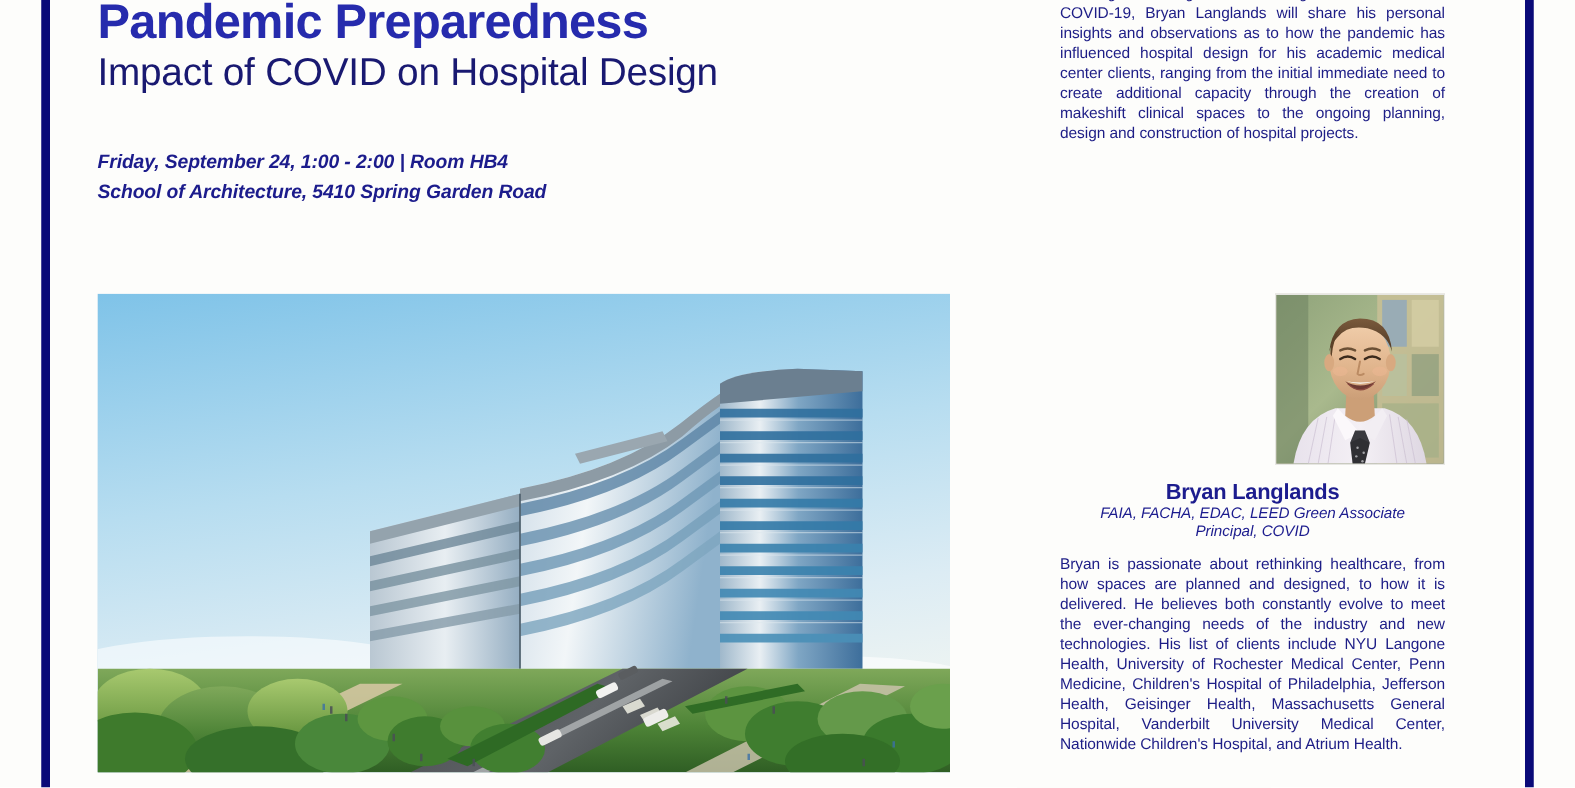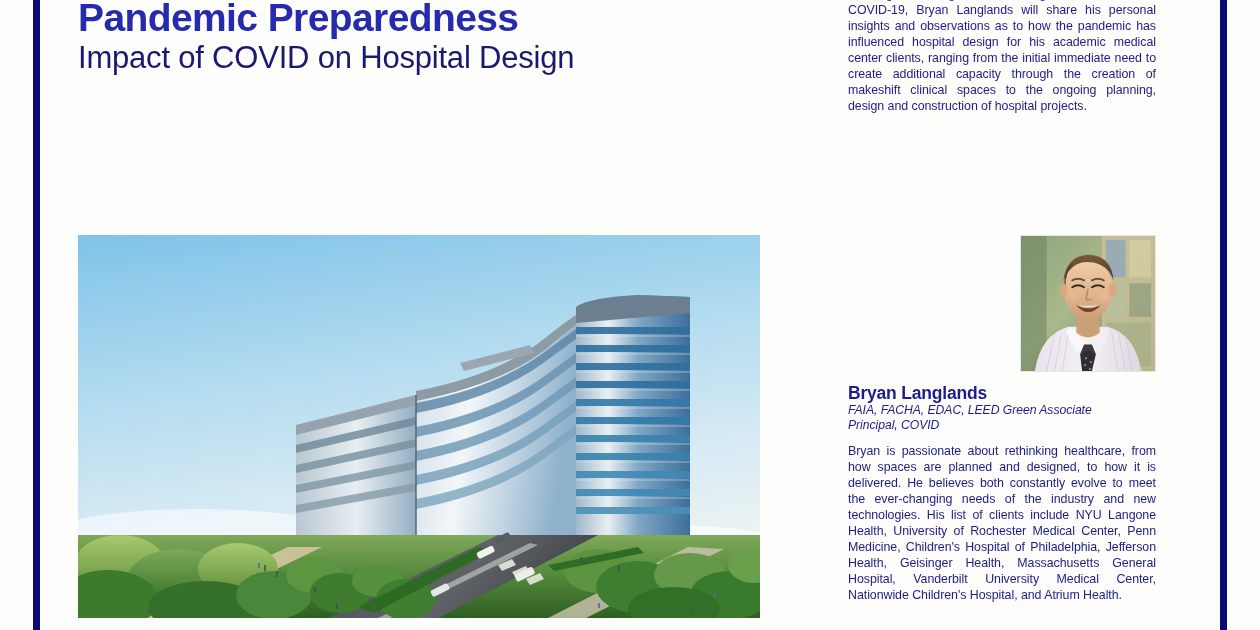--- a/index.html
+++ b/index.html
@@ -113,21 +113,21 @@
     box-sizing: border-box;
   }
   #headshot-figure svg { display: block; width: 100%; height: 100%; }
 
   
   #speaker-block {
     position: absolute;
     left: 848px;
     top: 383px;
     width: 308px;
-    text-align: left;
+    text-align: center;
     color: #1c1c8e;
   }
   #speaker-name {
     font-size: 17.5px;
     font-weight: 700;
     line-height: 20px;
     letter-spacing: -0.2px;
   }
   #speaker-credentials,
   #speaker-role {
@@ -150,20 +150,22 @@
 <div id="poster">
 
   <div class="rule left"></div>
   <div class="rule right"></div>
 
   <div id="left-col">
     <h1 id="title">Pandemic Preparedness</h1>
     <h2 id="subtitle">Impact of COVID on Hospital Design</h2>
 
     <div id="event-details">
+      <div>Friday, September 24, 1:00 - 2:00 | Room HB4</div>
+      <div>School of Architecture, 5410 Spring Garden Road</div>
     </div>
   </div>
 
   <div id="building-figure" aria-label="Aerial rendering of a curved glass hospital building with landscaped grounds and a road">
     <svg viewBox="0 0 682 383" preserveAspectRatio="none">
       <defs>
         <linearGradient id="sky" x1="0" y1="0" x2="0.25" y2="1">
           <stop offset="0%" stop-color="#7fc3e8"></stop>
           <stop offset="45%" stop-color="#b7ddf0"></stop>
           <stop offset="78%" stop-color="#dcecf4"></stop>

